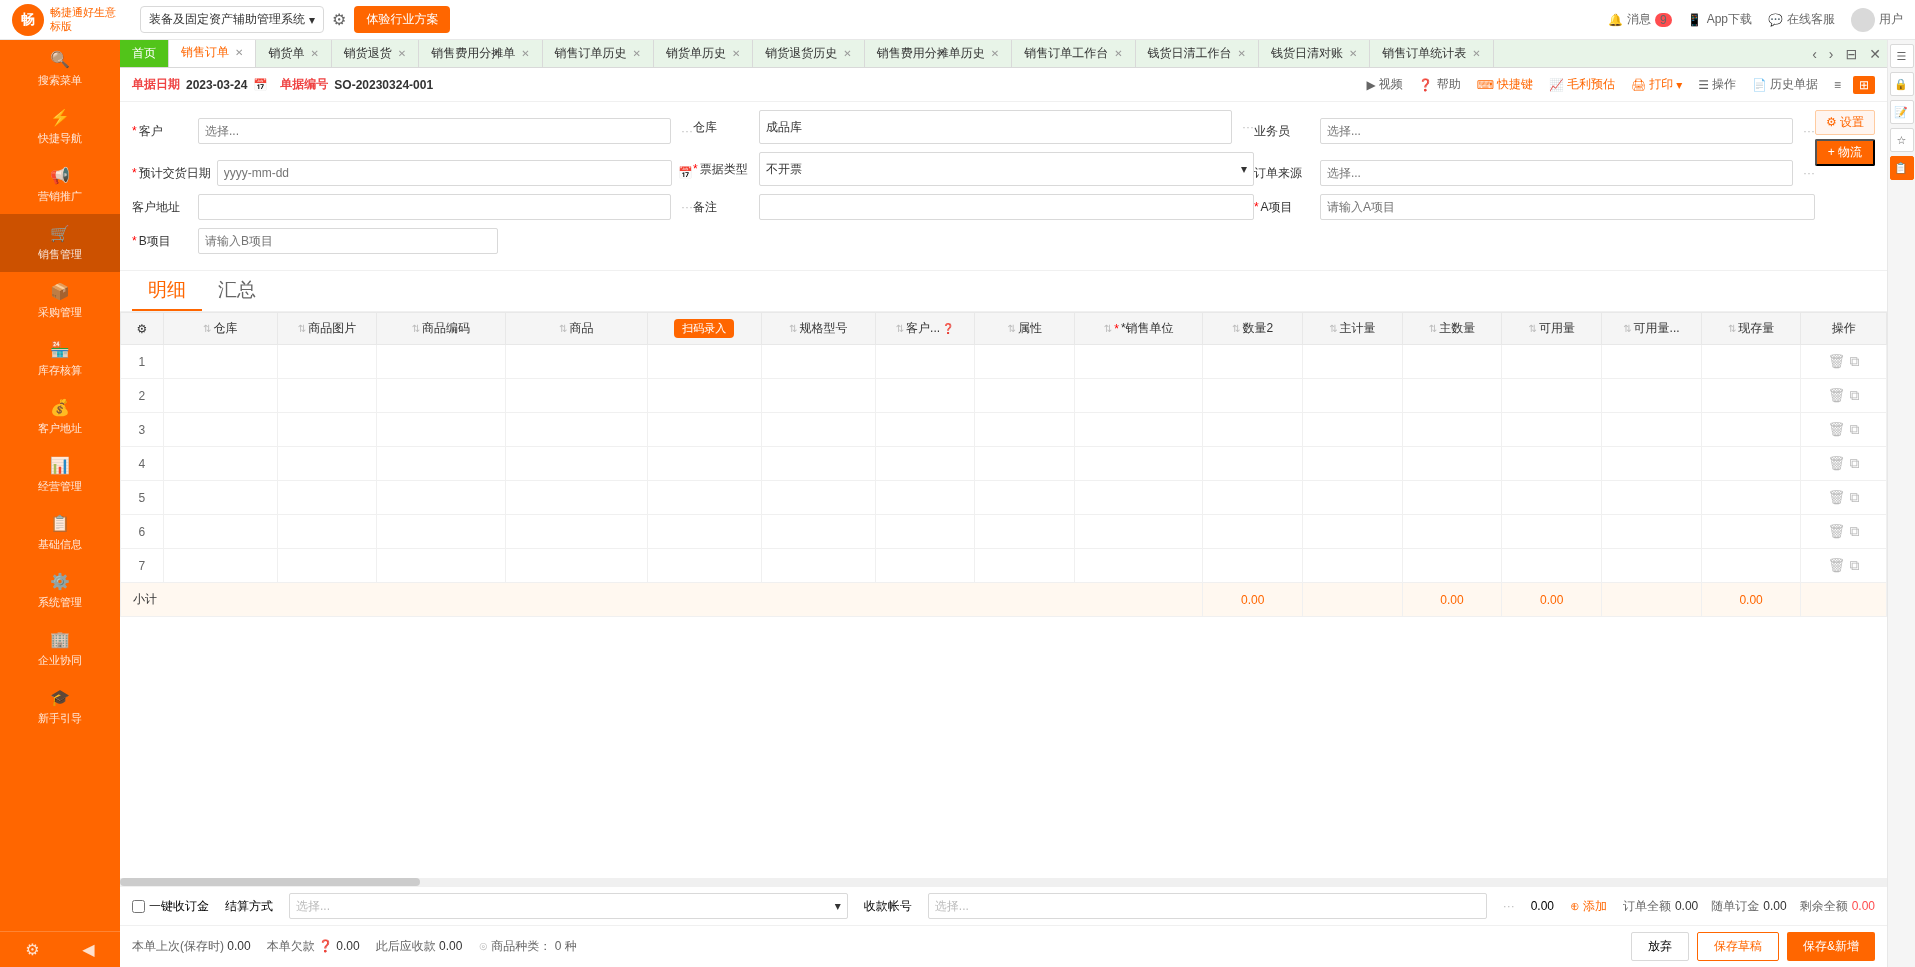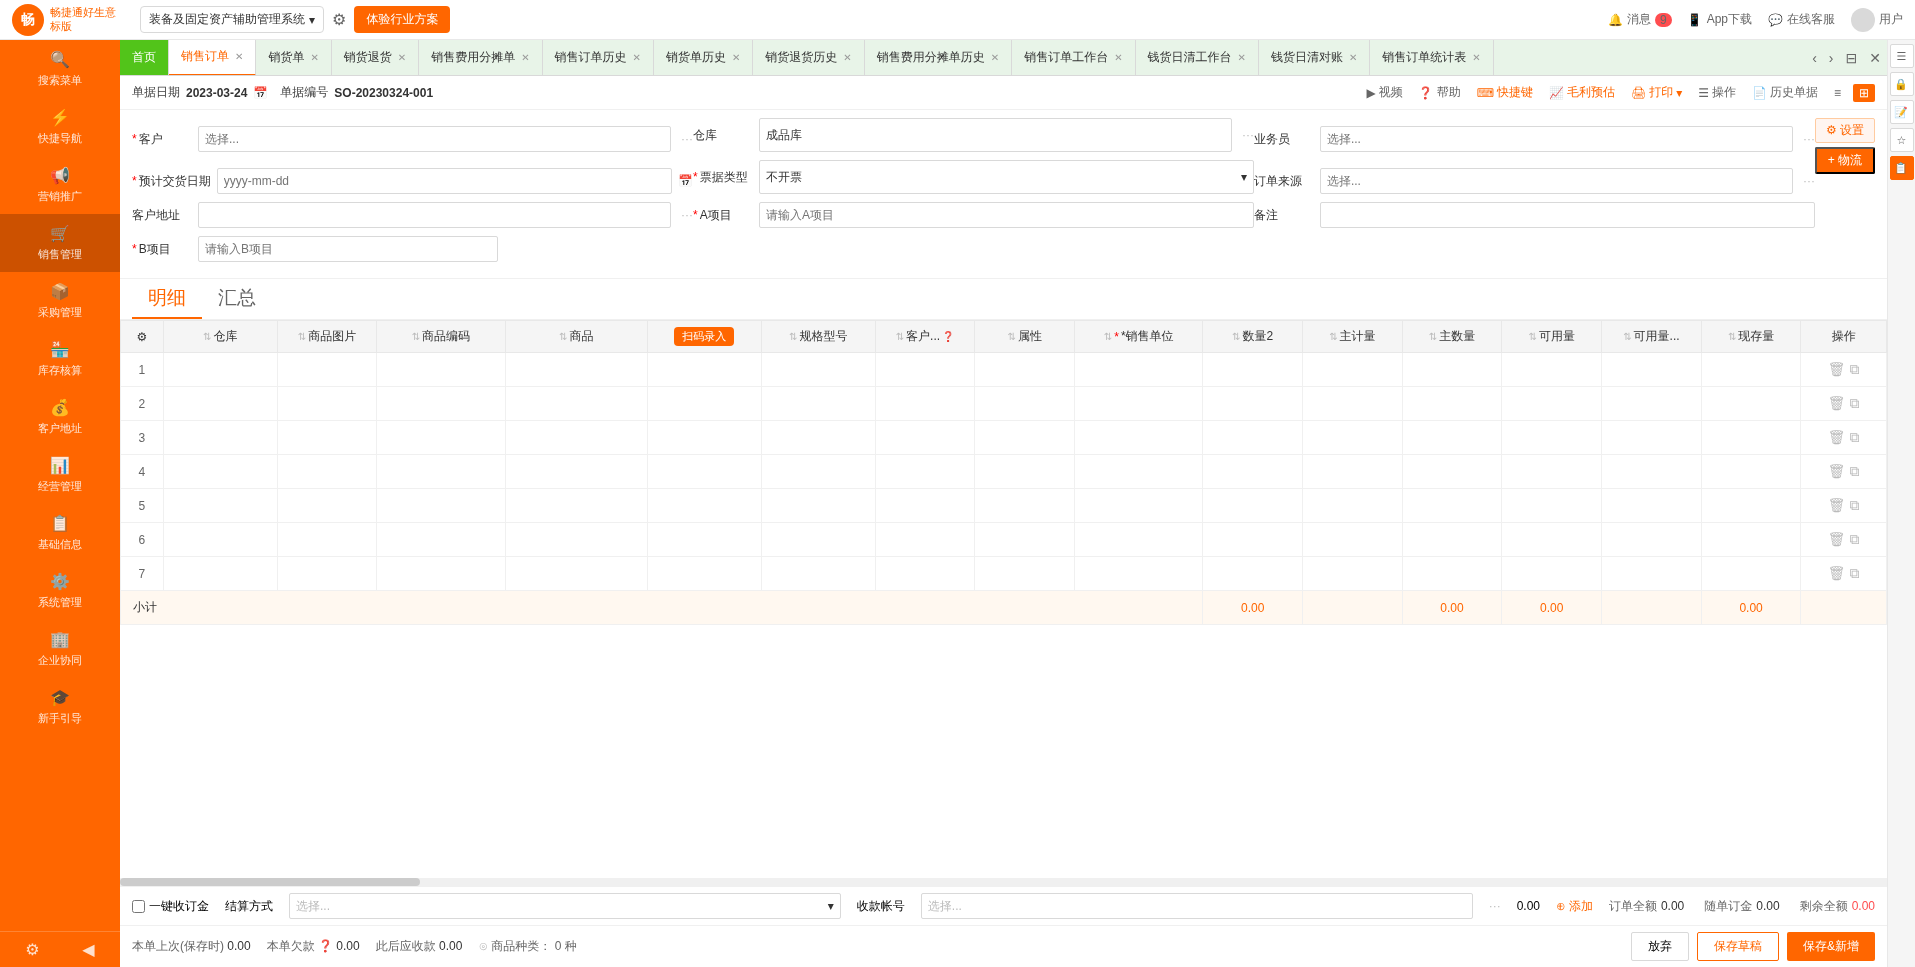--- a/index.html
+++ b/index.html
@@ -70,21 +70,21 @@
     }
     .sidebar-bottom-btn { cursor: pointer; color: rgba(255,255,255,0.8); font-size: 16px; }
 
     
     .content-area { flex: 1; display: flex; flex-direction: column; overflow: hidden; }
 
     
     .tab-bar {
       background: #e8f4e8; display: flex; align-items: center;
       border-bottom: 1px solid #d9d9d9; overflow: hidden; flex-shrink: 0;
-      height: 36px;
+      height: 28px;
     }
     .tab-item {
       padding: 0 12px; height: 36px; display: flex; align-items: center;
       cursor: pointer; font-size: 12px; white-space: nowrap; gap: 4px;
       border-right: 1px solid #d9d9d9; color: #333;
     }
     .tab-item.active { background: #fff; color: #ff6600; border-bottom: 2px solid #ff6600; }
     .tab-home { background: #52c41a; color: white; }
     .tab-close { color: #999; font-size: 10px; margin-left: 2px; }
     .tab-nav-btn {
@@ -95,21 +95,21 @@
     
     .form-area { flex: 1; display: flex; flex-direction: column; overflow: hidden; background: #fff; }
 
     
     .toolbar-row {
       display: flex; align-items: center; padding: 6px 12px;
       border-bottom: 1px solid #f0f0f0; gap: 12px; flex-shrink: 0;
       background: #fff;
     }
     .field-group { display: flex; align-items: center; gap: 6px; }
-    .field-label { color: #404040; white-space: nowrap; }
+    .field-label { color: #ef4444; white-space: nowrap; font-weight: bold; }
     .field-value { color: #333; font-weight: 700; }
     .toolbar-actions { margin-left: auto; display: flex; gap: 8px; align-items: center; }
     .toolbar-btn {
       display: flex; align-items: center; gap: 3px;
       font-size: 12px; cursor: pointer; color: #666; padding: 2px 4px;
     }
     .toolbar-btn.orange { color: #ff6600; }
 
     
     .form-fields { padding: 8px 12px; border-bottom: 1px solid #f0f0f0; flex-shrink: 0; background: #fff; }
@@ -163,21 +163,21 @@
     .icon-btn { cursor: pointer; color: #bbb; font-size: 14px; }
     .subtotal-row { background: #fff8f0; }
     .subtotal-row td { color: #ff6600; font-weight: 500; border-top: 1px solid #e8e8e8; }
 
     
     .bottom-area { flex-shrink: 0; border-top: 1px solid #f0f0f0; background: #fff; }
     .bottom-row1 { display: flex; align-items: center; padding: 6px 12px; gap: 16px; border-bottom: 1px solid #f0f0f0; }
     .checkbox-label { display: flex; align-items: center; gap: 4px; cursor: pointer; }
     .add-link { color: #ff6600; cursor: pointer; font-size: 12px; }
     .bottom-right { margin-left: auto; display: flex; flex-direction: column; align-items: flex-end; gap: 2px; }
-    .summary-line { display: flex; gap: 20px; font-size: 12px; }
+    .summary-line { display: flex; gap: 13px; font-size: 12px; }
     .summary-item { display: flex; gap: 4px; align-items: center; }
     .summary-label { color: #666; }
     .summary-value { color: #333; font-weight: 500; }
     .bottom-row2 { display: flex; align-items: center; padding: 6px 12px; gap: 16px; }
     .stat-item { color: #666; font-size: 12px; }
     .stat-value { color: #333; }
     .bottom-btns { margin-left: auto; display: flex; gap: 8px; }
     .btn-discard { border: 1px solid #d9d9d9; background: #fff; padding: 5px 16px; border-radius: 2px; cursor: pointer; font-size: 12px; }
     .btn-draft { border: 1px solid #ff6600; background: #fff; color: #ff6600; padding: 5px 16px; border-radius: 2px; cursor: pointer; font-size: 12px; }
     .btn-save { background: #ff6600; color: white; padding: 5px 16px; border-radius: 2px; cursor: pointer; font-size: 12px; border: none; }
@@ -429,26 +429,26 @@
               </div>
             </div>
 
             <div class="form-row">
               <div class="form-cell">
                 <span class="label">客户地址</span>
                 <input class="form-input" style="flex: 2 1 0%;">
                 <span class="dots-btn">···</span>
               </div>
               <div class="form-cell" style="flex:1;">
+                <span class="label">备注</span>
+                <input class="form-input" style="flex: 2 1 0%;">
+              </div>
+              <div class="form-cell" style="flex:1;">
                 <span class="label required">A项目</span>
                 <input class="form-input" placeholder="请输入A项目" style="">
-              </div>
-              <div class="form-cell" style="flex:1;">
-                <span class="label">备注</span>
-                <input class="form-input" style="flex: 2 1 0%;">
               </div>
             </div>
 
             <div class="form-row">
               <div class="form-cell">
                 <span class="label required">B项目</span>
                 <input class="form-input" style="max-width: 300px;" placeholder="请输入B项目">
               </div>
             </div>
           </div>

